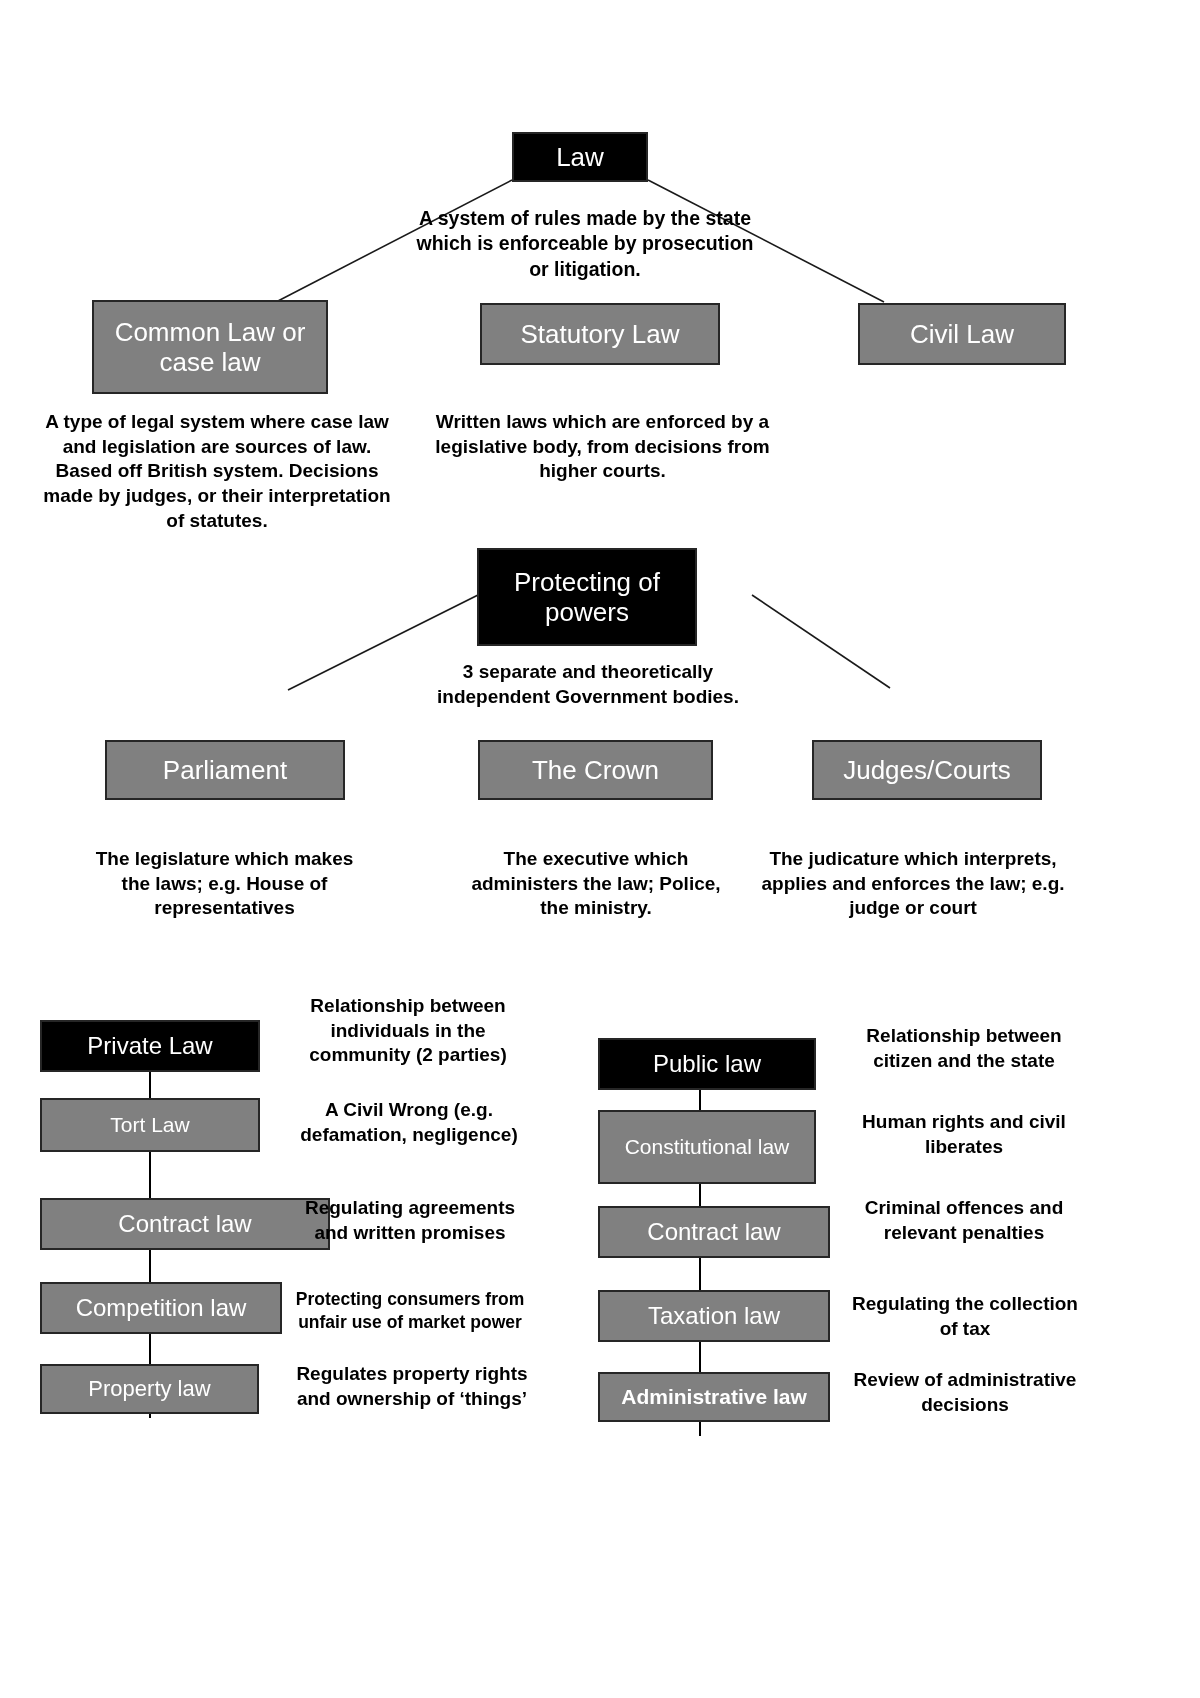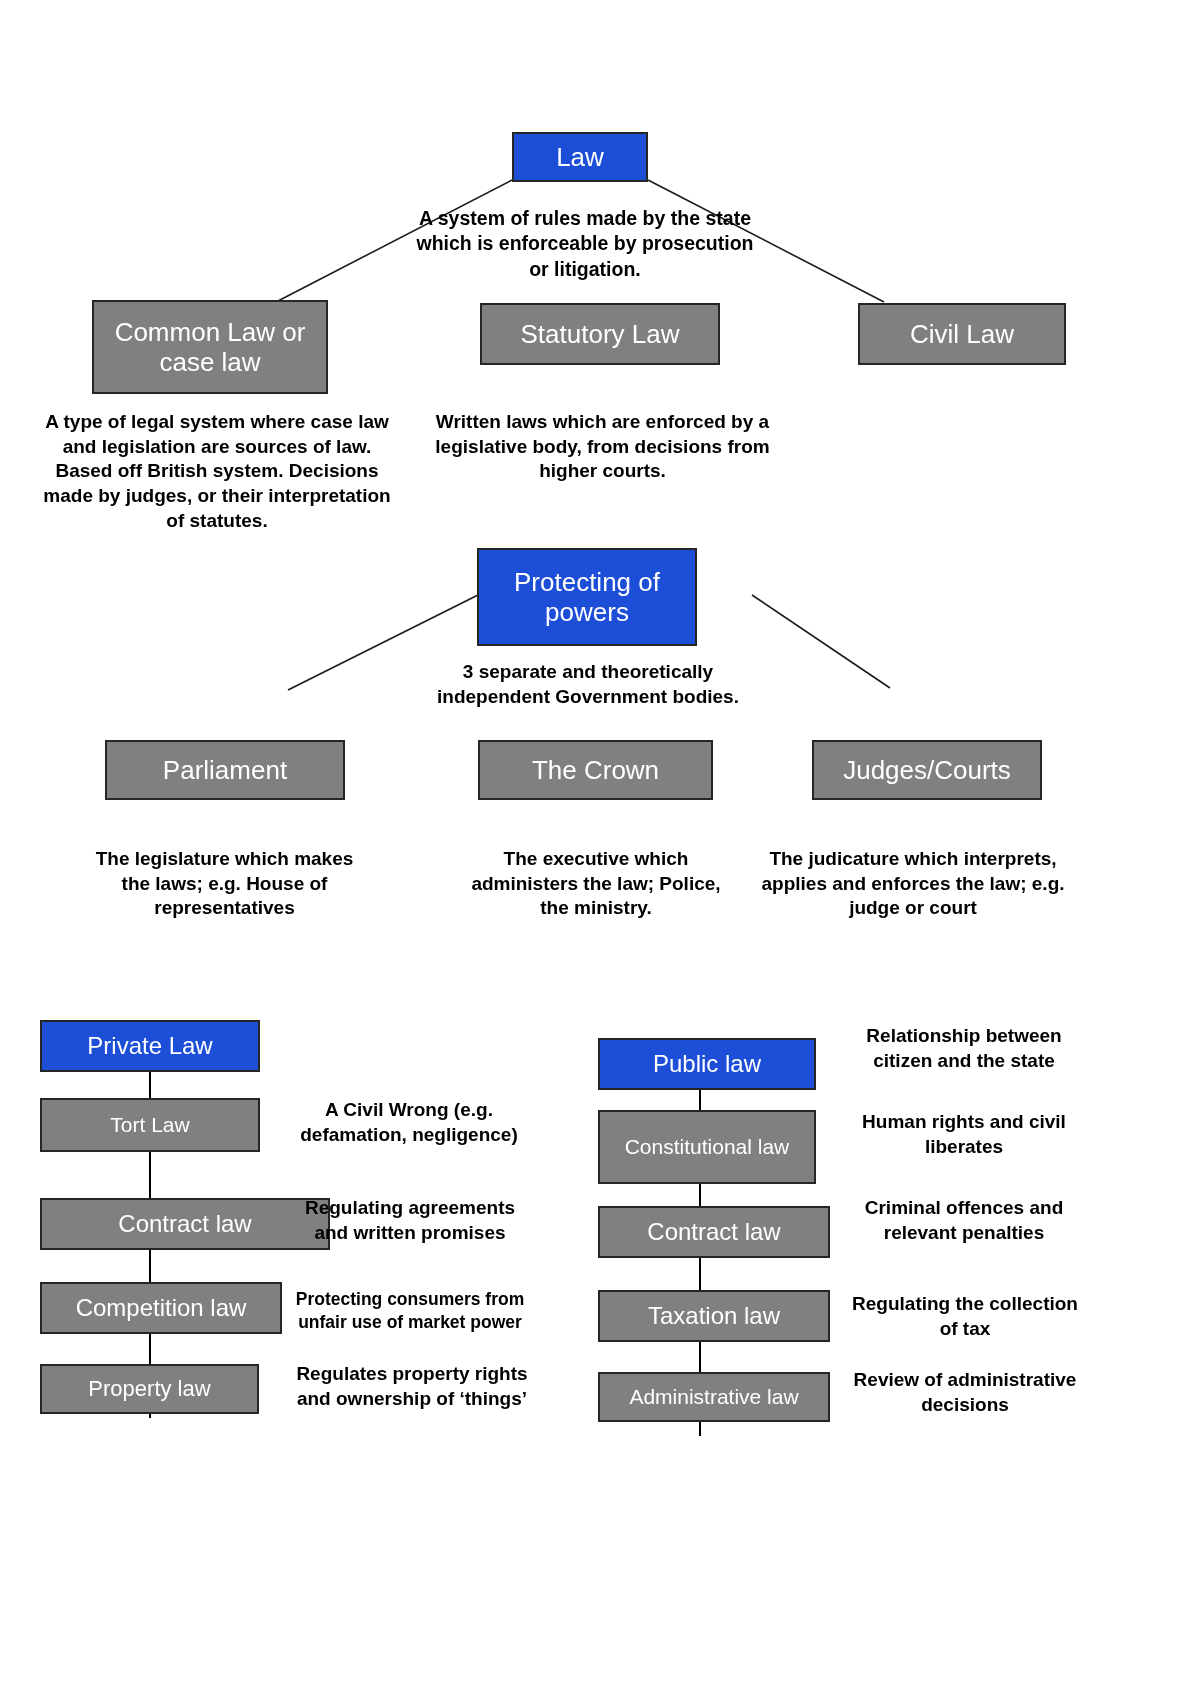--- a/index.html
+++ b/index.html
@@ -24,21 +24,21 @@
     box-sizing: border-box;
     border: 2px solid #262626;
     display: flex;
     align-items: center;
     justify-content: center;
     text-align: center;
     color: #ffffff;
     line-height: 1.16;
     padding: 2px 4px;
   }
-  .node.blue  { background: #1d4ed8; }
+  .node.blue  { background: #000000; }
   .node.gray  { background: #808080; }
 
   .caption {
     position: absolute;
     text-align: center;
     color: #000000;
     line-height: 1.30;
     font-weight: 700;
   }
 
@@ -111,20 +111,21 @@
   <div class="node gray" style="left:812px; top:740px; width:230px; height:60px; font-size:26px;">
     <span>Judges/Courts</span>
   </div>
   <div class="caption" style="left:748px; top:847px; width:330px; font-size:19px;">The judicature which interprets, applies and enforces the law; e.g. judge or court</div>
 
   <div class="connector vline" style="left:149px; top:1070px; height:348px;"></div>
 
   <div class="node blue" style="left:40px; top:1020px; width:220px; height:52px; font-size:24px;">
     <span>Private Law</span>
   </div>
+  <div class="caption" style="left:288px; top:994px; width:240px; font-size:19px;">Relationship between individuals in the community (2 parties)</div>
 
   <div class="node gray" style="left:40px; top:1098px; width:220px; height:54px; font-size:21px;">
     <span>Tort Law</span>
   </div>
   <div class="caption" style="left:288px; top:1098px; width:242px; font-size:19px;">A Civil Wrong (e.g. defamation, negligence)</div>
 
   <div class="node gray" style="left:40px; top:1198px; width:290px; height:52px; font-size:24px;">
     <span>Contract law</span>
   </div>
   <div class="caption" style="left:290px; top:1196px; width:240px; font-size:19px;">Regulating agreements and written promises</div>
@@ -154,18 +155,18 @@
   <div class="node gray" style="left:598px; top:1206px; width:232px; height:52px; font-size:24px;">
     <span>Contract law</span>
   </div>
   <div class="caption" style="left:848px; top:1196px; width:232px; font-size:19px;">Criminal offences and relevant penalties</div>
 
   <div class="node gray" style="left:598px; top:1290px; width:232px; height:52px; font-size:24px;">
     <span>Taxation law</span>
   </div>
   <div class="caption" style="left:846px; top:1292px; width:238px; font-size:19px;">Regulating the collection of tax</div>
 
-  <div class="node gray" style="left:598px; top:1372px; width:232px; height:50px; font-size:21px;">
+  <div class="node gray" style="left:598px; top:1372px; width:232px; height:50px; font-size:21px;font-weight:bold;">
     <span>Administrative law</span>
   </div>
   <div class="caption" style="left:846px; top:1368px; width:238px; font-size:19px;">Review of administrative decisions</div>
 
 </div>
 
 </body></html>

